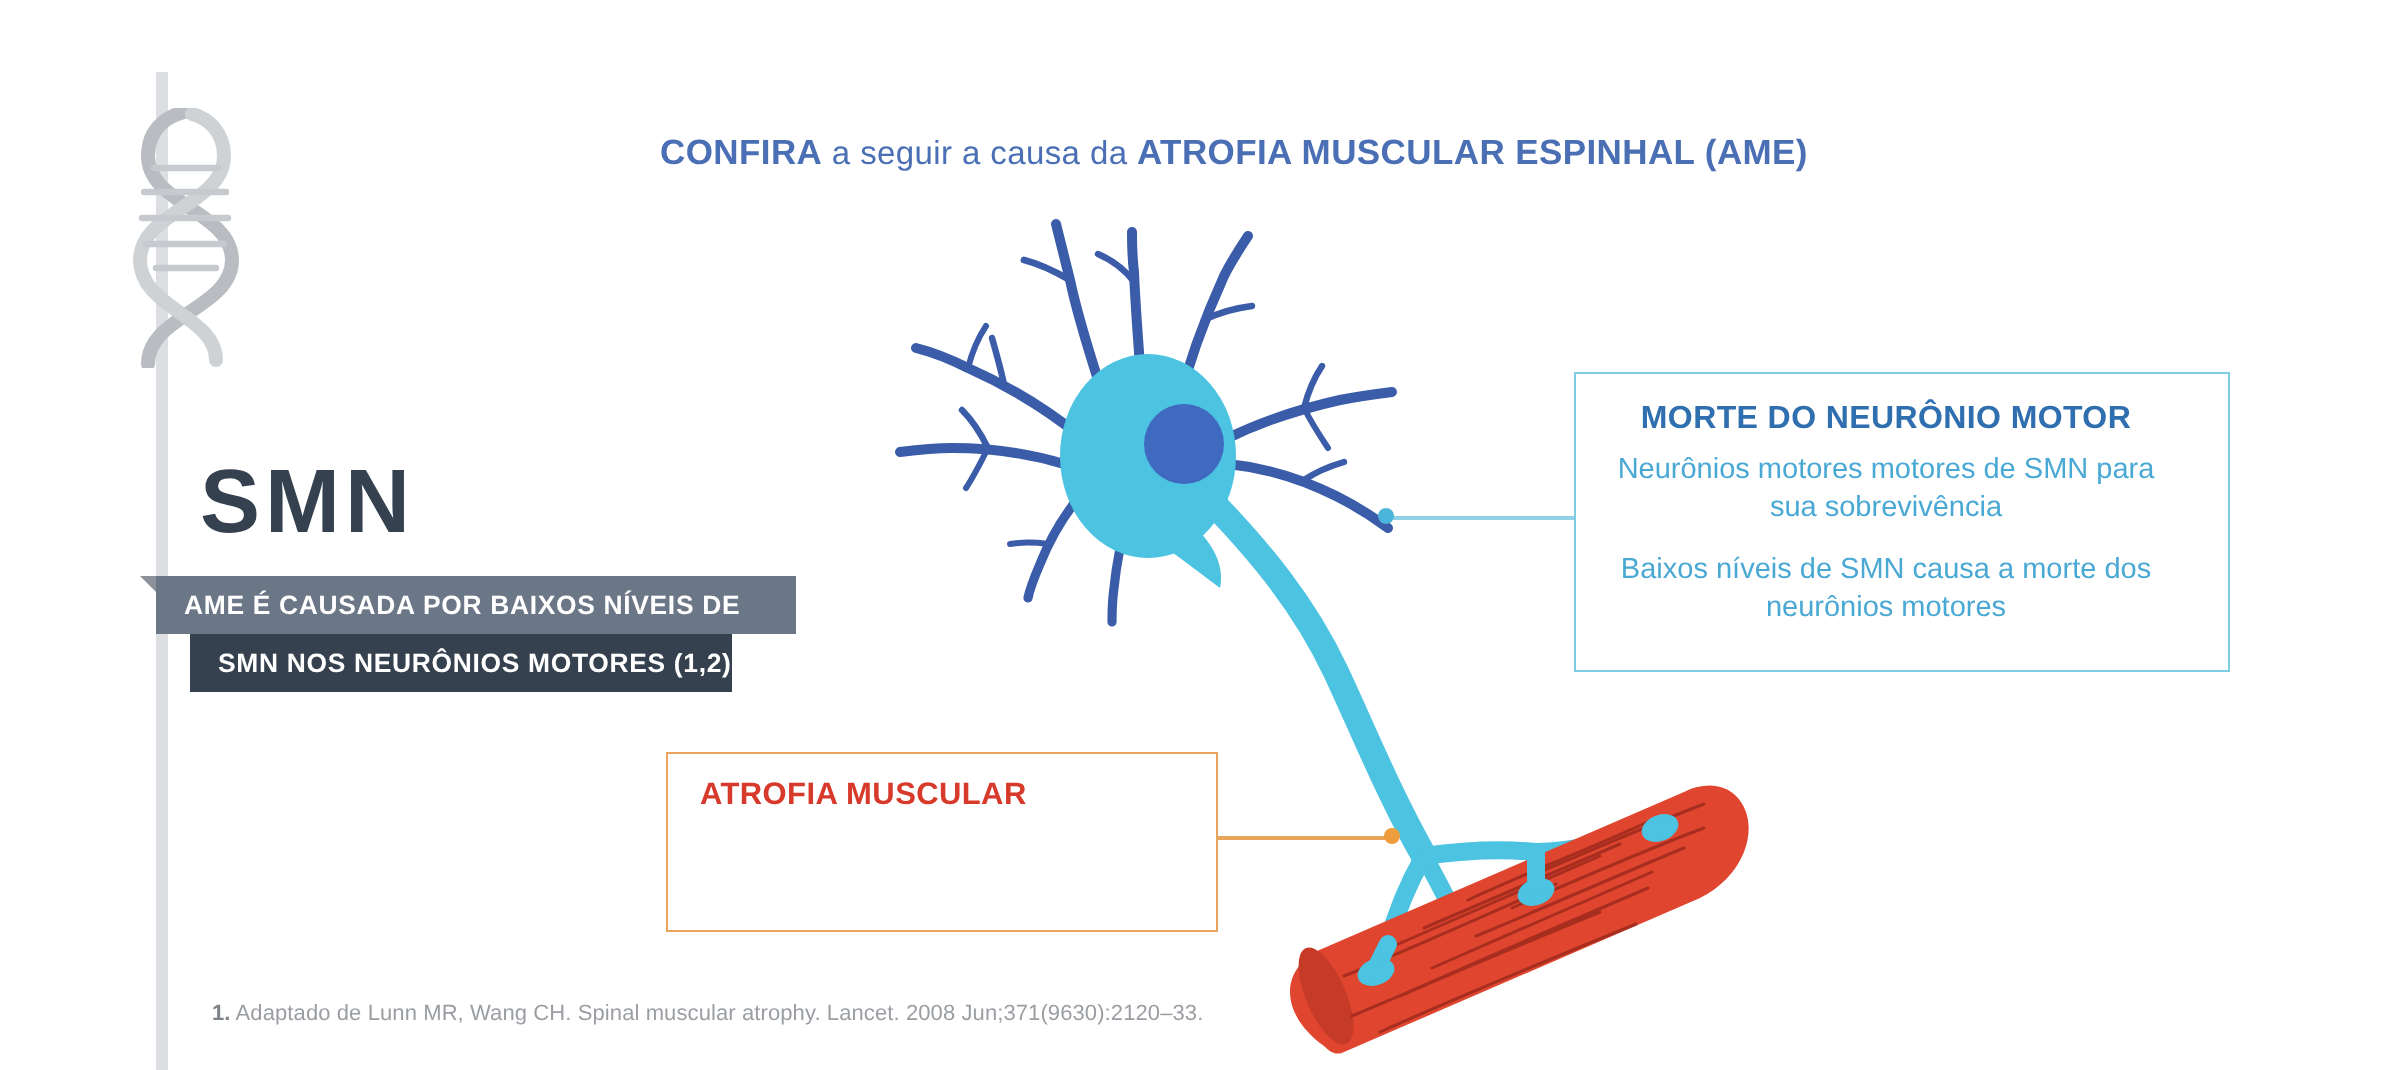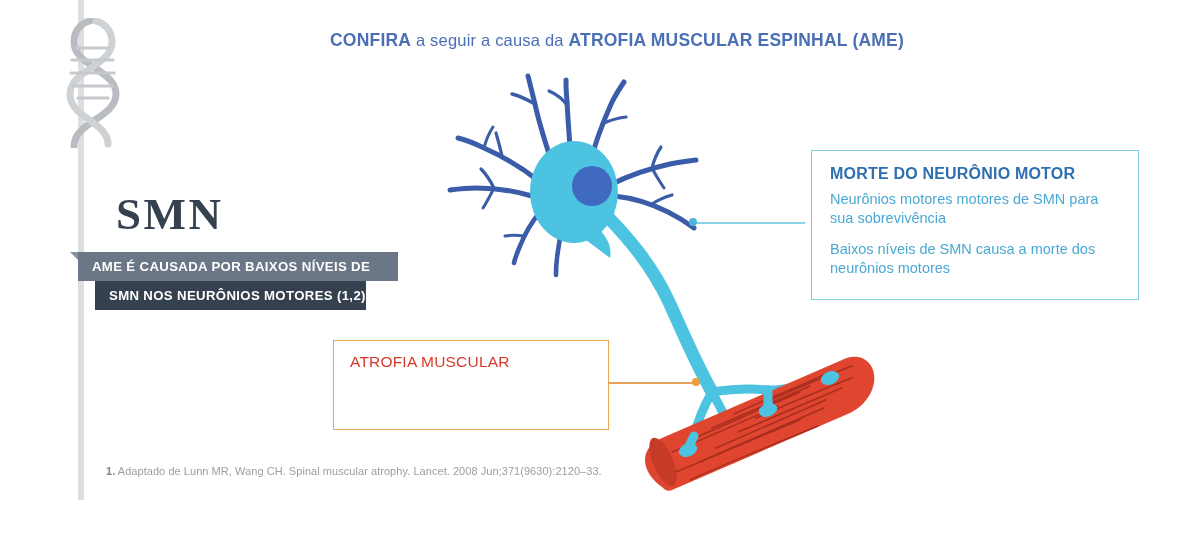--- a/index.html
+++ b/index.html
@@ -8,20 +8,21 @@
     padding: 0;
     background: #ffffff;
   }
   #stage {
     position: relative;
     width: 1200px;
     height: 500px;
     background: #ffffff;
     overflow: hidden;
     font-family: "Liberation Sans", sans-serif;
+    margin-top: 36px;
     -webkit-font-smoothing: antialiased;
   }
 
   
   .left-rule {
     position: absolute;
     left: 78px;
     top: 0px;
     width: 6px;
     height: 535px;
@@ -59,28 +60,27 @@
     top: 142px;
     width: 400px;
     font-size: 25px;
     line-height: 1.27;
     font-weight: bold;
     color: #b6b9bd;
     letter-spacing: 0.3px;
   }
   .smn-title {
     position: absolute;
-    left: 116px;
+    left: 100px;
     top: 192px;
     font-size: 45px;
     font-weight: bold;
     letter-spacing: 2.5px;
     color: #36414f;
     line-height: 1;
-    font-family: Liberation Serif, serif;
   }
 
   
   .banner {
     position: absolute;
     height: 29px;
     display: flex;
     align-items: center;
     color: #ffffff;
     font-size: 13.2px;
@@ -126,26 +126,27 @@
   }
   .footnote b { color: #7e838a; }
 
   
   .callout {
     position: absolute;
     box-sizing: border-box;
     background: #ffffff;
   }
   .callout-blue {
-    left: 811px;
+    left: 787px;
     top: 150px;
     width: 328px;
     height: 150px;
     border: 1.5px solid #7ecbe3;
     padding: 14px 34px 0 18px;
+    text-align: center;
   }
   .callout-blue .c-title {
     font-size: 16px;
     font-weight: bold;
     color: #2f6fb0;
     letter-spacing: 0.2px;
     margin-bottom: 7px;
   }
   .callout-blue .c-body {
     font-size: 14.5px;
@@ -157,21 +158,21 @@
   .callout-orange {
     left: 333px;
     top: 340px;
     width: 276px;
     height: 90px;
     border: 1.5px solid #e9a45c;
     padding: 12px 16px 0 16px;
   }
   .callout-orange .c-title {
     font-size: 15.5px;
-    font-weight: normal;
+    font-weight: bold;
     color: #d7392a;
     letter-spacing: 0.2px;
     margin-bottom: 5px;
   }
   .callout-orange .c-body {
     font-size: 14.5px;
     line-height: 1.32;
     color: #e8913f;
   }
 

